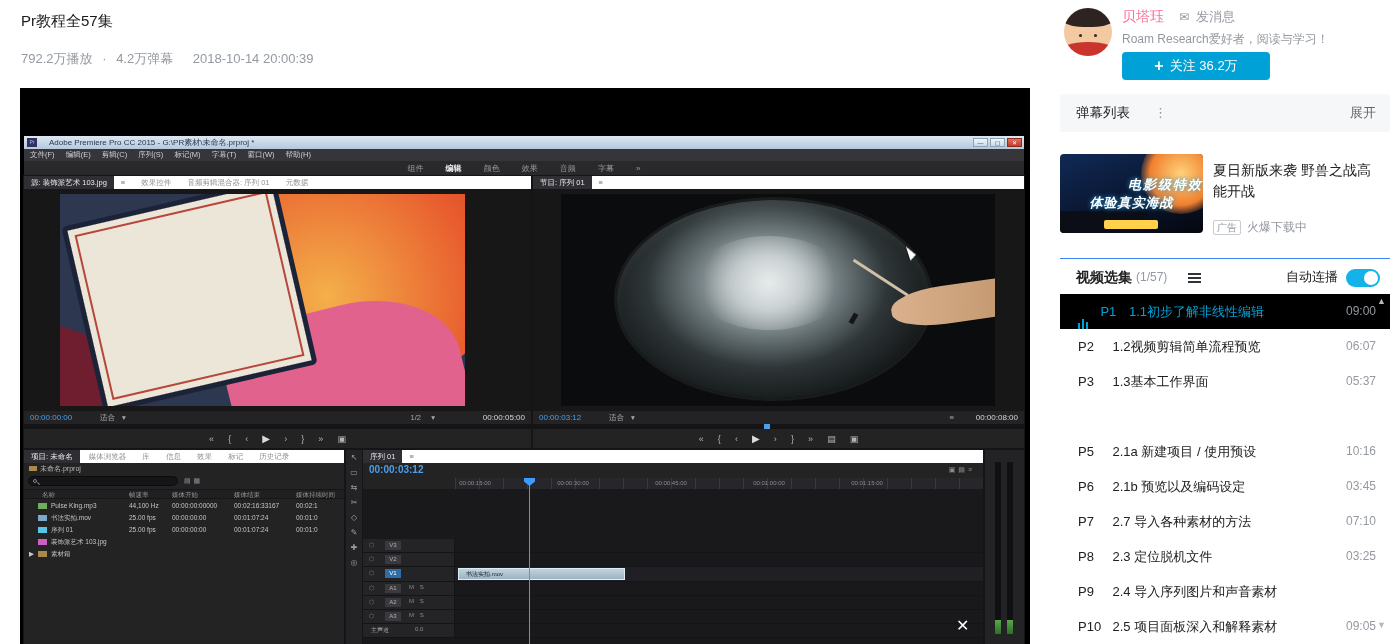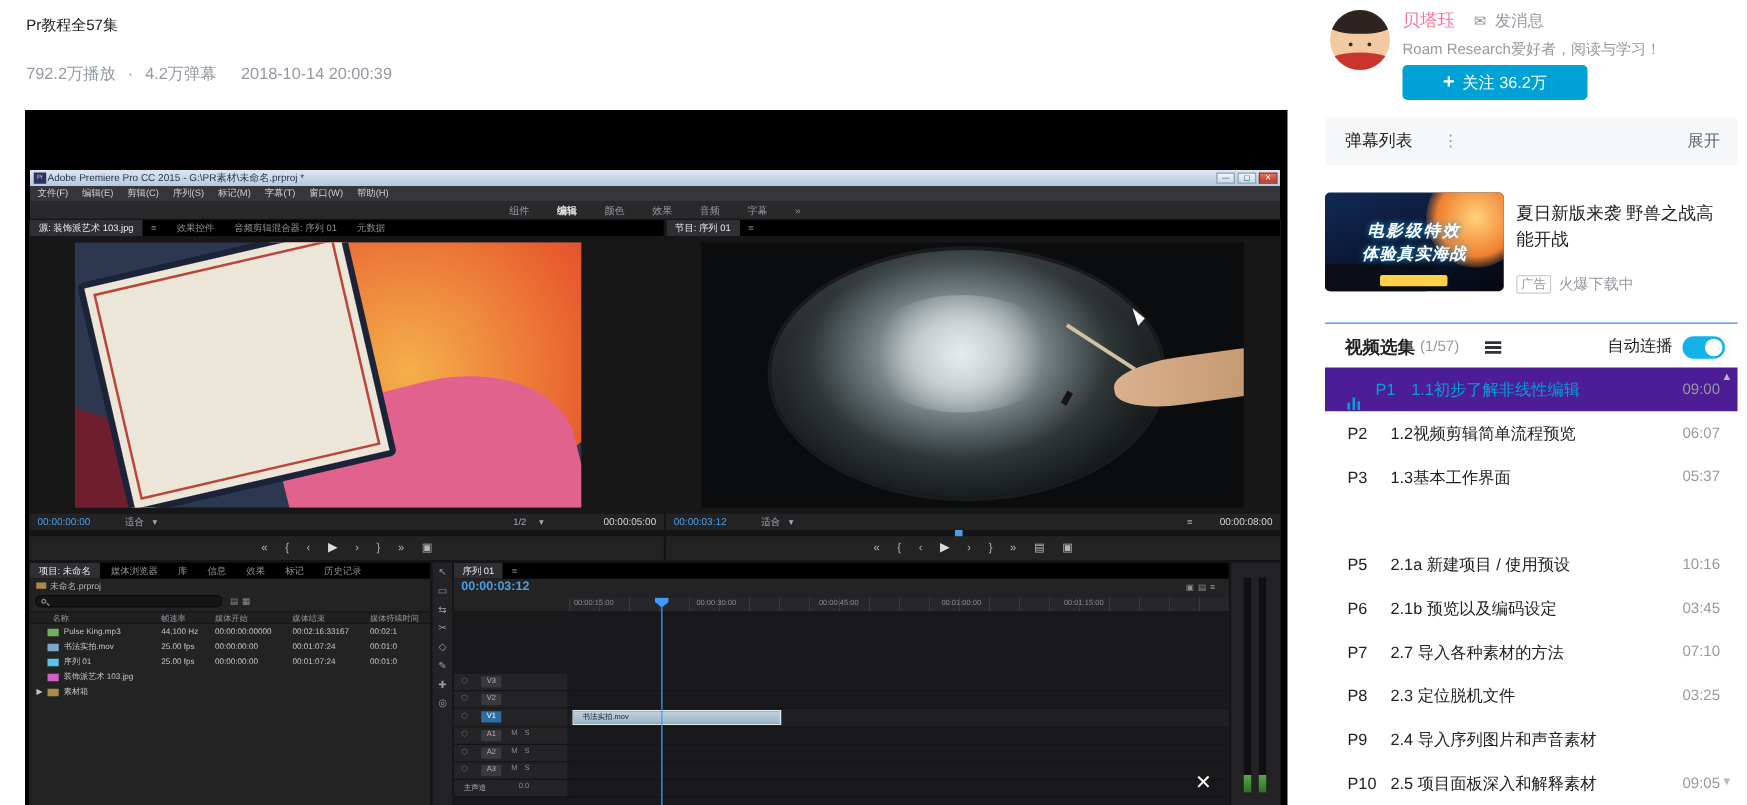--- a/index.html
+++ b/index.html
@@ -1,45 +1,45 @@
 <!DOCTYPE html>
 <html><head>
 <meta charset="utf-8">
 <style>
   *{margin:0;padding:0;box-sizing:border-box}
   html,body{width:1398px;height:644px;overflow:hidden;background:#fff;
     font-family:"Liberation Sans","DejaVu Sans",sans-serif}
   .page{position:relative;width:1398px;height:644px;background:#fff}
 
   
-  .hdr-title{position:absolute;left:21px;top:12px;font-size:12px;color:#18191c;font-weight:500}
+  .hdr-title{position:absolute;left:21px;top:12px;font-size:15px;color:#18191c;font-weight:500}
   .hdr-meta{position:absolute;left:21px;top:50px;font-size:13px;color:#9499a0}
   .hdr-meta span{margin-right:6px}
   .hdr-meta .date{margin-left:10px}
 
   
   .player{position:absolute;left:20px;top:88px;width:1010px;height:556px;background:#000;overflow:hidden}
   .player-x{position:absolute;left:936px;top:528px;font-size:16px;color:#fff;font-weight:bold;cursor:pointer;z-index:20}
 
   
   .prw{position:absolute;left:4px;top:48px;width:1000px;height:520px;background:#232323;color:#c4c4c4;font-size:7.5px}
   .tb{position:absolute;left:0;top:0;width:100%;height:13px;background:linear-gradient(#dde7f2,#b5c8dc);
-      color:#26384d;font-size:8px;line-height:13px;padding-left:14px;white-space:nowrap}
+      color:#26384d;font-size:8px;line-height:13px;padding-left:25px;white-space:nowrap}
   .tb-ico{position:absolute;left:3px;top:2px;width:10px;height:9px;background:#31315e;color:#b6bef0;font-size:5px;line-height:9px;text-align:center}
   .winbtn{position:absolute;top:2px;width:15px;height:9px;font-size:6px;line-height:8px;text-align:center;color:#2c3c50;
       background:linear-gradient(#f2f6fb,#ccd8e5);border:1px solid #8fa3b8}
   .winbtn.close{background:linear-gradient(#e0705c,#c23b28);color:#fff;border-color:#8d2b1e}
   .mb{position:absolute;left:0;top:13px;width:100%;height:12px;background:#35353a;line-height:12px;padding-left:6px;white-space:nowrap}
   .mb span{margin-right:9px;color:#cfcfd4;font-size:7.5px;cursor:default}
   .ws{position:absolute;left:0;top:25px;width:100%;height:15px;background:#29292c;text-align:center;line-height:15px}
   .ws span{margin:0 10px;color:#98989c;font-size:8px}
   .ws .on{color:#ececec;font-weight:bold}
 
   .panel{position:absolute;background:#232323;box-shadow:0 0 0 1px #151517}
-  .ptabs{position:absolute;left:0;top:0;width:100%;height:13px;background:#000000;line-height:13px;white-space:nowrap;overflow:hidden}
+  .ptabs{position:absolute;left:0;top:0;width:100%;height:13px;background:#ffffff;line-height:13px;white-space:nowrap;overflow:hidden}
   .ptabs .t{display:inline-block;padding:0 7px;color:#8f8f93;font-size:7.5px}
   .ptabs .on{background:#2f2f33;color:#e8e8ea}
   .ptabs .pm{color:#77777b}
   .mon{position:absolute;left:0;top:13px;right:0;height:222px;background:#171717;overflow:hidden}
 
   
   .art-src{position:absolute;left:36px;top:5px;width:405px;height:212px;background:#2e3750;overflow:hidden}
   .as-orange{position:absolute;right:-50px;top:-95px;width:290px;height:290px;border-radius:50%;
      background:radial-gradient(circle at 35% 68%,#f4b04a,#e85c2e 55%,#bf3522)}
   .as-pink{position:absolute;left:42%;bottom:-28%;width:58%;height:75%;background:#e2628e;border-radius:20% 45% 12% 40%;transform:rotate(-14deg)}
@@ -137,41 +137,41 @@
   .dm-bar{position:absolute;left:0;top:94px;width:330px;height:38px;background:#f6f7f9;border-radius:3px}
   .dm-title{position:absolute;left:16px;top:0;line-height:38px;font-size:13.5px;color:#212121;font-weight:500}
   .dm-dots{position:absolute;left:94px;top:0;line-height:38px;font-size:13px;color:#9499a0;cursor:pointer}
   .dm-expand{position:absolute;right:14px;top:0;line-height:38px;font-size:13px;color:#61666d;cursor:pointer}
 
   .ad-thumb{position:absolute;left:0;top:154px;width:143px;height:79px;border-radius:4px;overflow:hidden;cursor:pointer;
      background:linear-gradient(160deg,#102a55,#0a1530 55%,#05070d)}
   .ad-burst{position:absolute;right:-18px;top:-20px;width:80px;height:80px;border-radius:50%;
      background:radial-gradient(circle,#ffd27a,#f08030 55%,rgba(240,128,48,0) 75%)}
   .ad-ship{position:absolute;left:-6px;bottom:-4px;width:90px;height:26px;background:#0b0e16;transform:skewX(-20deg)}
-  .ad-t1{position:absolute;left:0;top:22px;width:100%;text-align:center;color:#fff;font-size:13px;font-weight:bold;
+  .ad-t1{position:absolute;left:0;top:22px;width:100%;text-align:right;color:#fff;font-size:13px;font-weight:bold;
      font-style:italic;letter-spacing:2px;text-shadow:0 0 5px #2a9fd8}
   .ad-t2{position:absolute;left:0;top:40px;width:100%;text-align:center;color:#fff;font-size:13px;font-weight:bold;
      font-style:italic;letter-spacing:1px;text-shadow:0 0 5px #2a9fd8}
   .ad-badge{position:absolute;left:44px;bottom:4px;width:54px;height:9px;background:#ffd04a;border-radius:2px}
   .ad-line{position:absolute;left:153px;width:180px;font-size:14px;color:#212121;line-height:21px;white-space:nowrap}
   .ad-meta{position:absolute;left:153px;top:219px;display:flex;align-items:center;gap:6px}
   .ad-tag{font-size:10px;color:#9499a0;border:1px solid #c9ccd0;border-radius:2px;padding:0 3px;line-height:13px}
   .ad-status{font-size:12px;color:#9499a0}
 
   .sel-hd{position:absolute;left:0;top:258px;width:330px;height:36px;border-top:1px solid #3b82f6}
   .sel-title{position:absolute;left:16px;top:0;line-height:36px;font-size:14px;font-weight:600;color:#212121}
   .sel-prog{position:absolute;left:76px;top:0;line-height:36px;font-size:12px;color:#9499a0}
   .sel-listic{position:absolute;left:128px;top:14px;width:13px;height:10px;cursor:pointer;
      background:repeating-linear-gradient(180deg,#2f3238 0 2px,transparent 2px 4px)}
   .sel-auto{position:absolute;right:52px;top:0;line-height:36px;font-size:13px;color:#212121}
   .toggle{position:absolute;right:10px;top:10px;width:34px;height:18px;border-radius:9px;background:#13b2e8;cursor:pointer}
   .knob{position:absolute;right:2px;top:2px;width:14px;height:14px;border-radius:50%;background:#fff}
 
   .pl-row{position:absolute;left:0;width:330px;height:35px;line-height:35px;padding-left:18px;cursor:pointer;white-space:nowrap}
-  .pl-row.active{background:#4c1d95}
+  .pl-row.active{background:#000000}
   .pl-p{display:inline-block;min-width:30px;font-size:13px;color:#212121;vertical-align:top}
   .pl-row.active .pl-p{min-width:24px;color:#00a1d6}
   .pl-t{display:inline-block;max-width:210px;overflow:hidden;font-size:13px;color:#212121;vertical-align:top}
   .pl-row.active .pl-t{color:#00a1d6}
   .pl-time{position:absolute;right:14px;top:0;font-size:12px;color:#9499a0}
   .eq{display:inline-block;vertical-align:middle;margin-right:6px;margin-top:-3px}
   .eq i{display:inline-block;width:2px;background:#00a1d6;margin-right:2px;vertical-align:bottom}
   .scroll-up{position:absolute;right:4px;top:296px;font-size:9px;color:#b5b9c0;cursor:pointer}
   .scroll-dn{position:absolute;right:4px;top:620px;font-size:9px;color:#b5b9c0;cursor:pointer}
 

